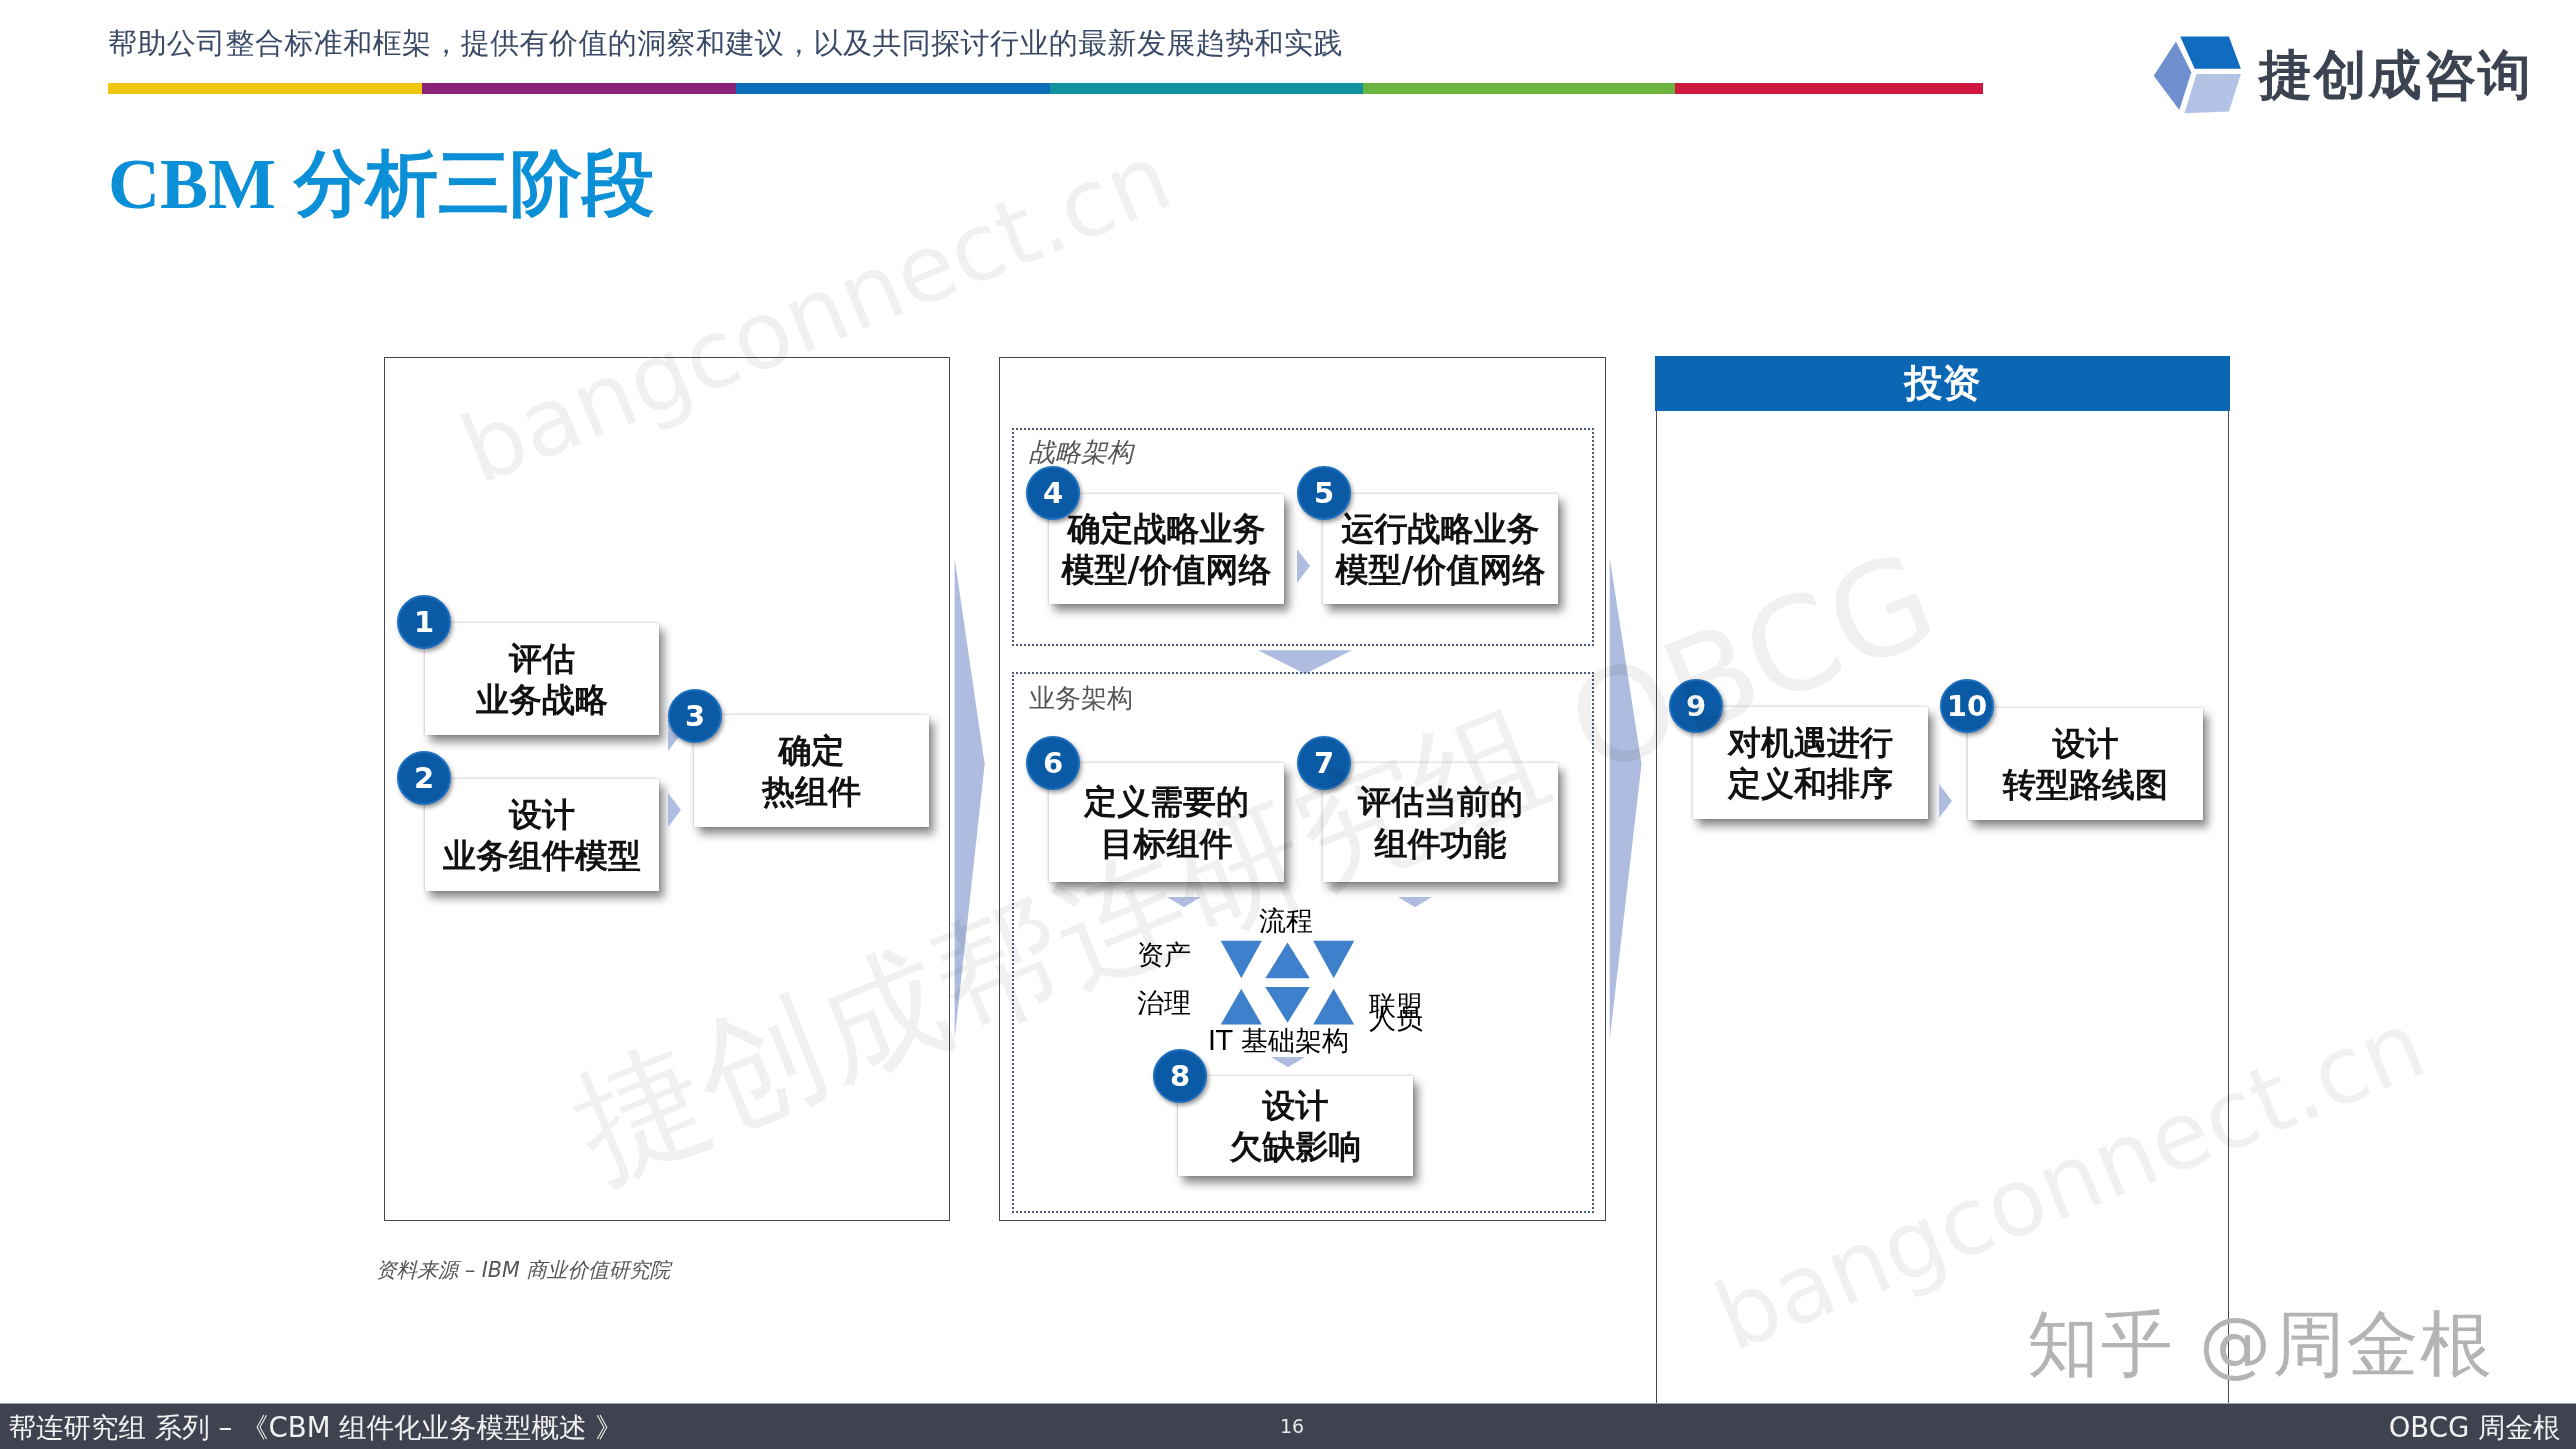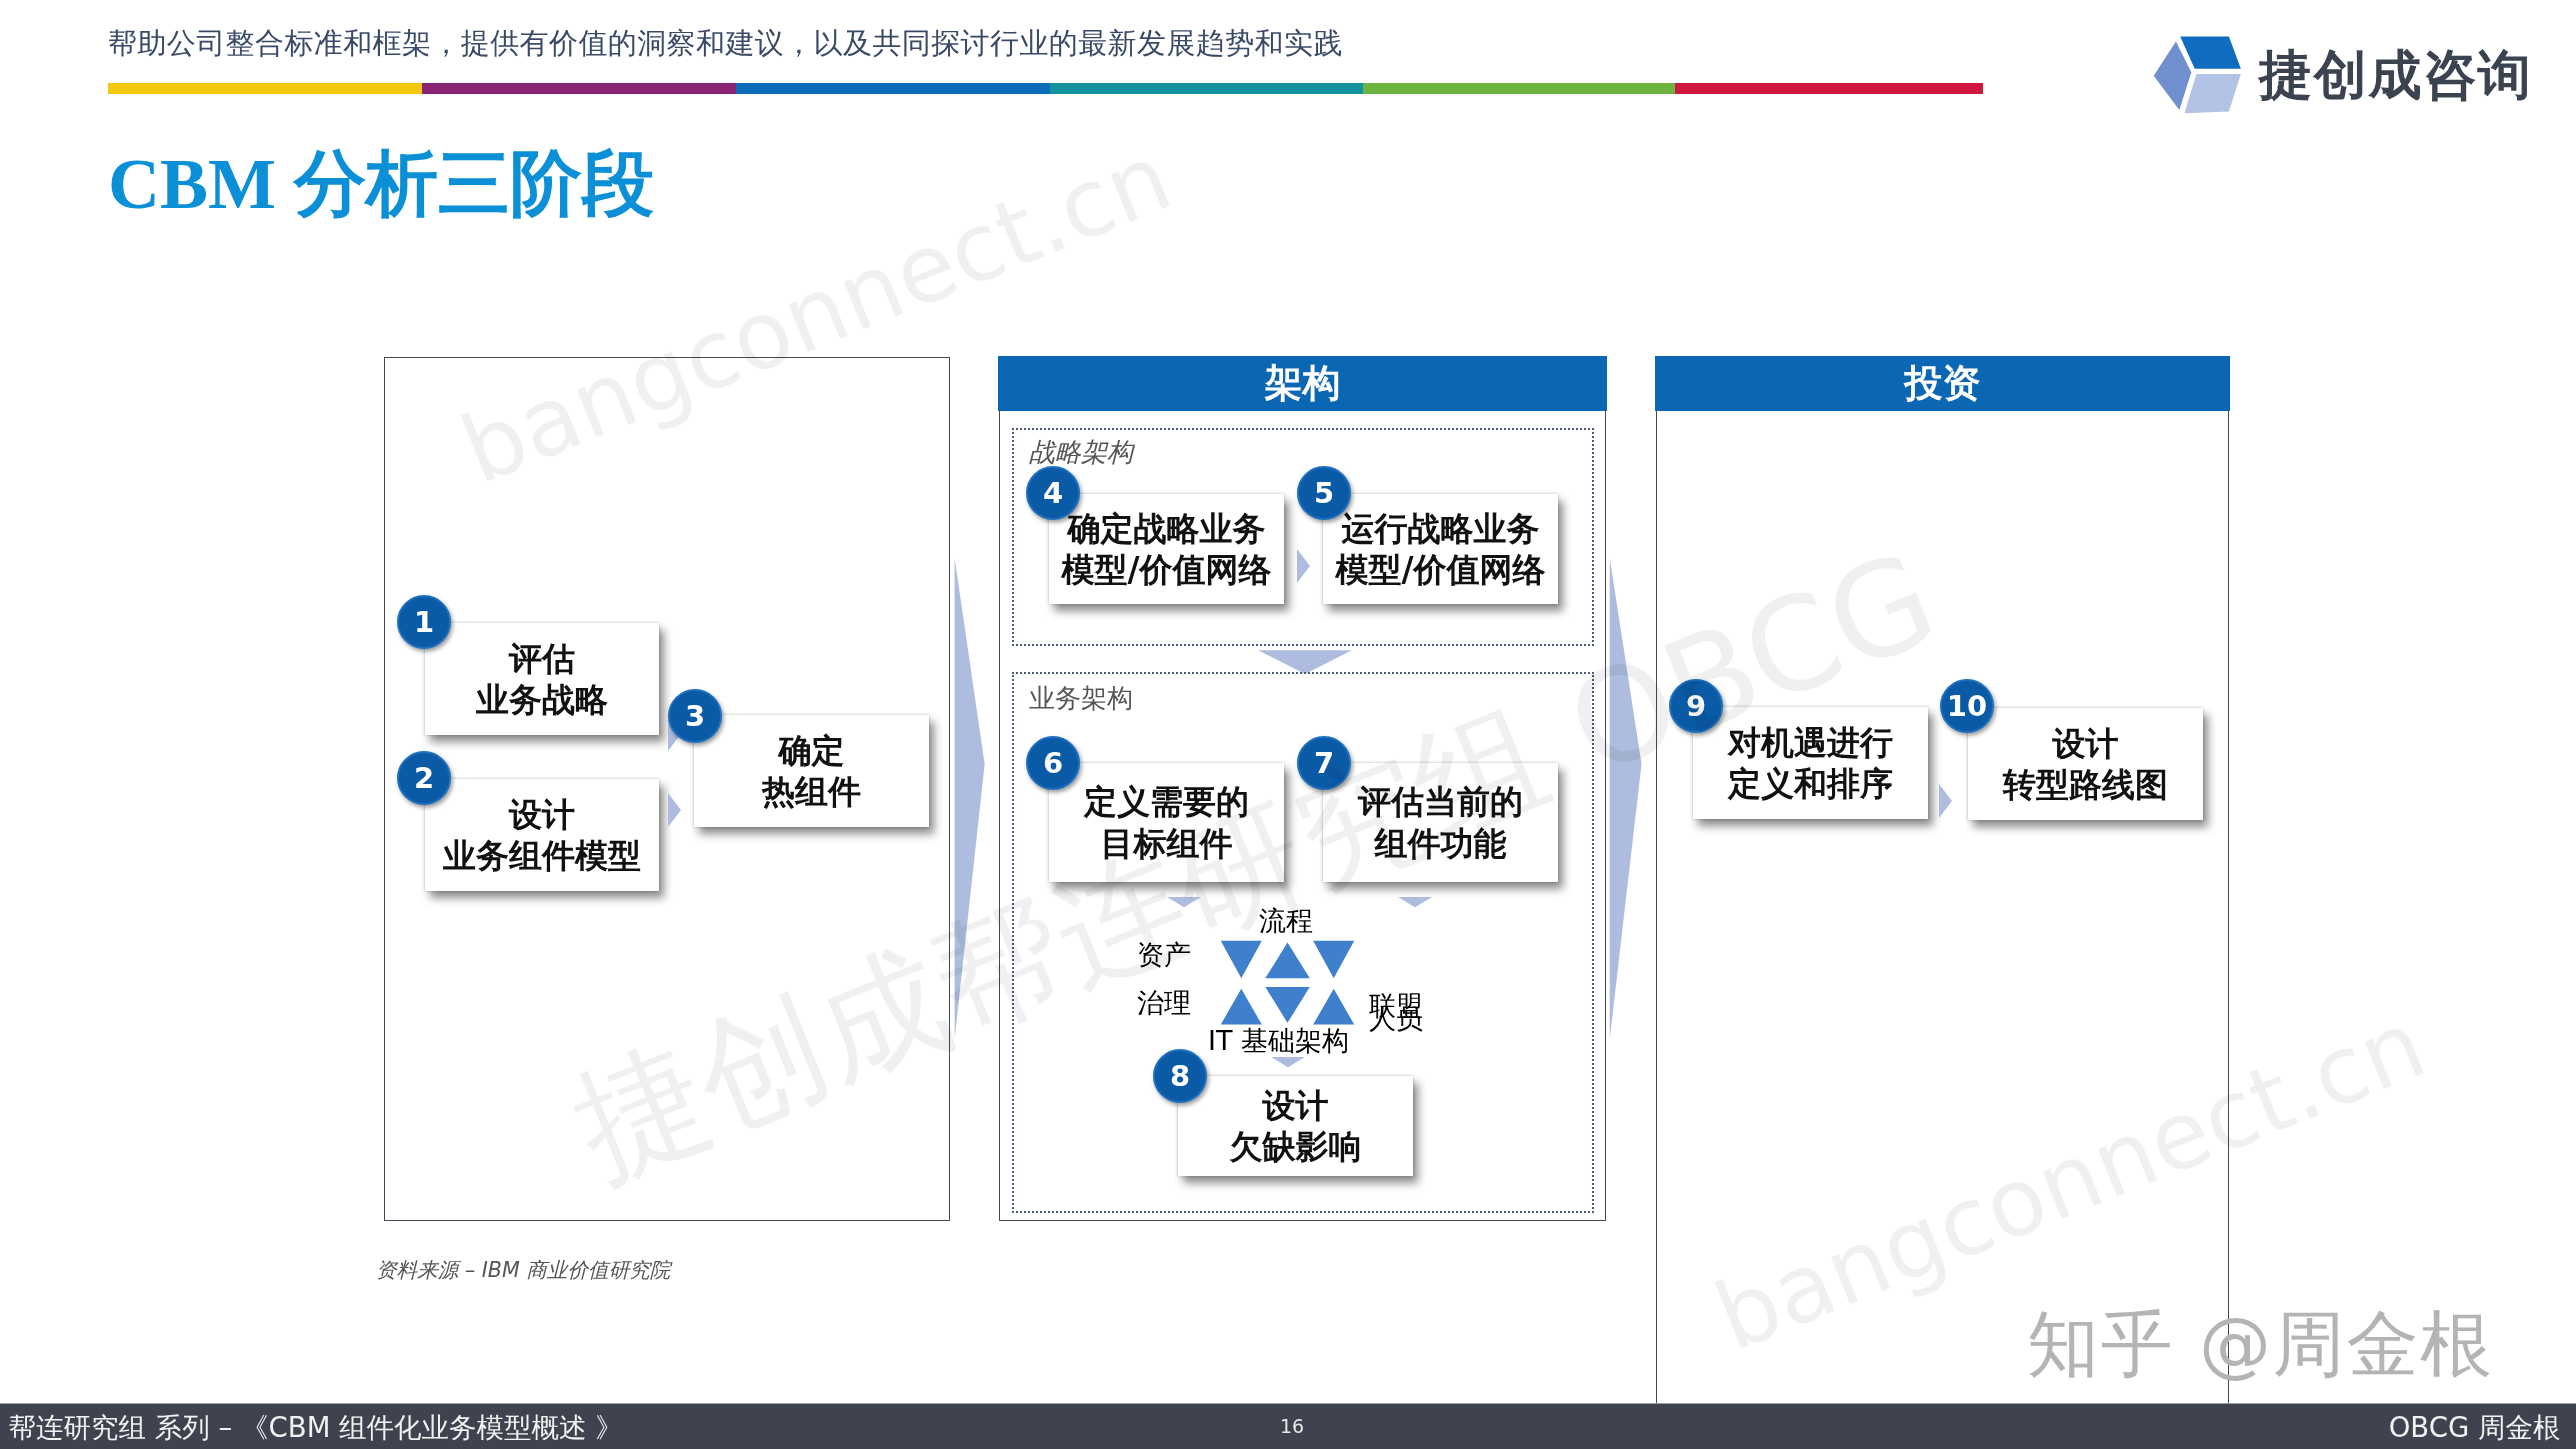--- a/index.html
+++ b/index.html
@@ -69,21 +69,20 @@
   <div class="card" style="left:309px;top:357px;width:235px;height:112px;">确定
 热组件</div>
   <div class="badge" style="left:283px;top:331px;">3</div>
 </div>
 
 <svg class="abs" style="left:952px;top:558px" width="43" height="481" viewBox="0 0 50 560">
   <polygon points="3,0 38,240 3,560" fill="#aebddf"></polygon>
 </svg>
 
 <div class="abs panel" style="left:999px;top:357px;width:607px;height:864px;">
-  <div class="panel-head">架构</div>
 
   <div class="dotted" style="left:12px;top:70px;width:582px;height:218px;"></div>
   <div class="sublabel" style="left:29px;top:77px;font-style:italic;">战略架构</div>
   <div class="card" style="left:49px;top:136px;width:235px;height:110px;">确定战略业务
 模型/价值网络</div>
   <div class="badge" style="left:26px;top:108px;">4</div>
   <div class="chev-s" style="left:297px;top:191px;"></div>
   <div class="card" style="left:323px;top:136px;width:235px;height:110px;">运行战略业务
 模型/价值网络</div>
   <div class="badge" style="left:297px;top:108px;">5</div>

